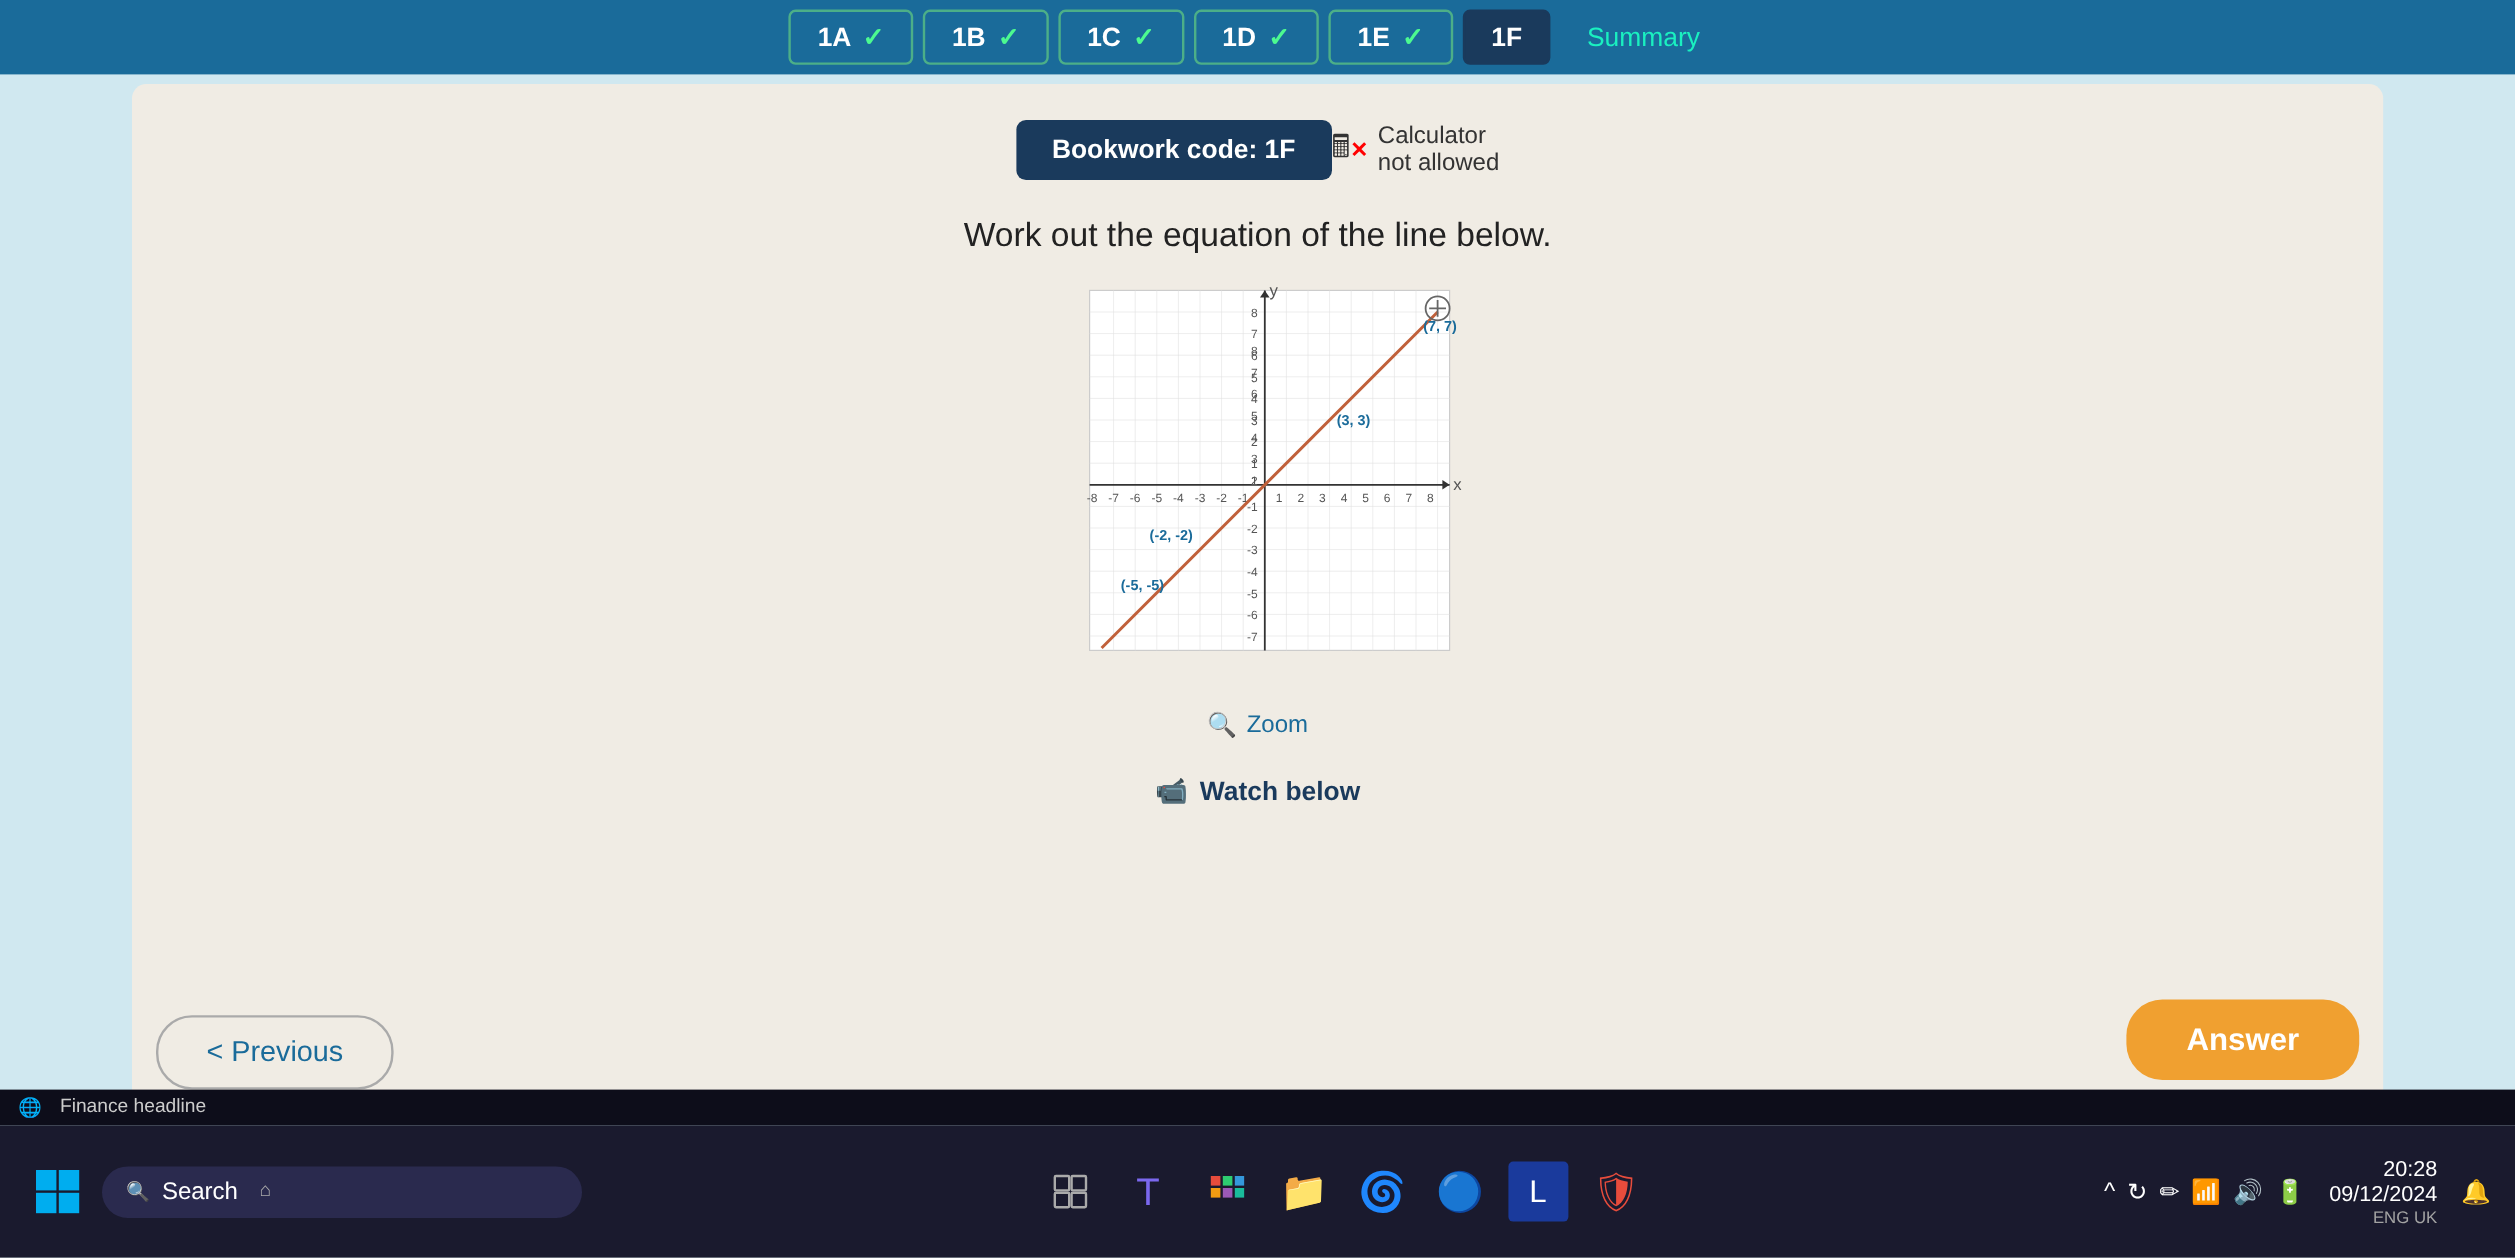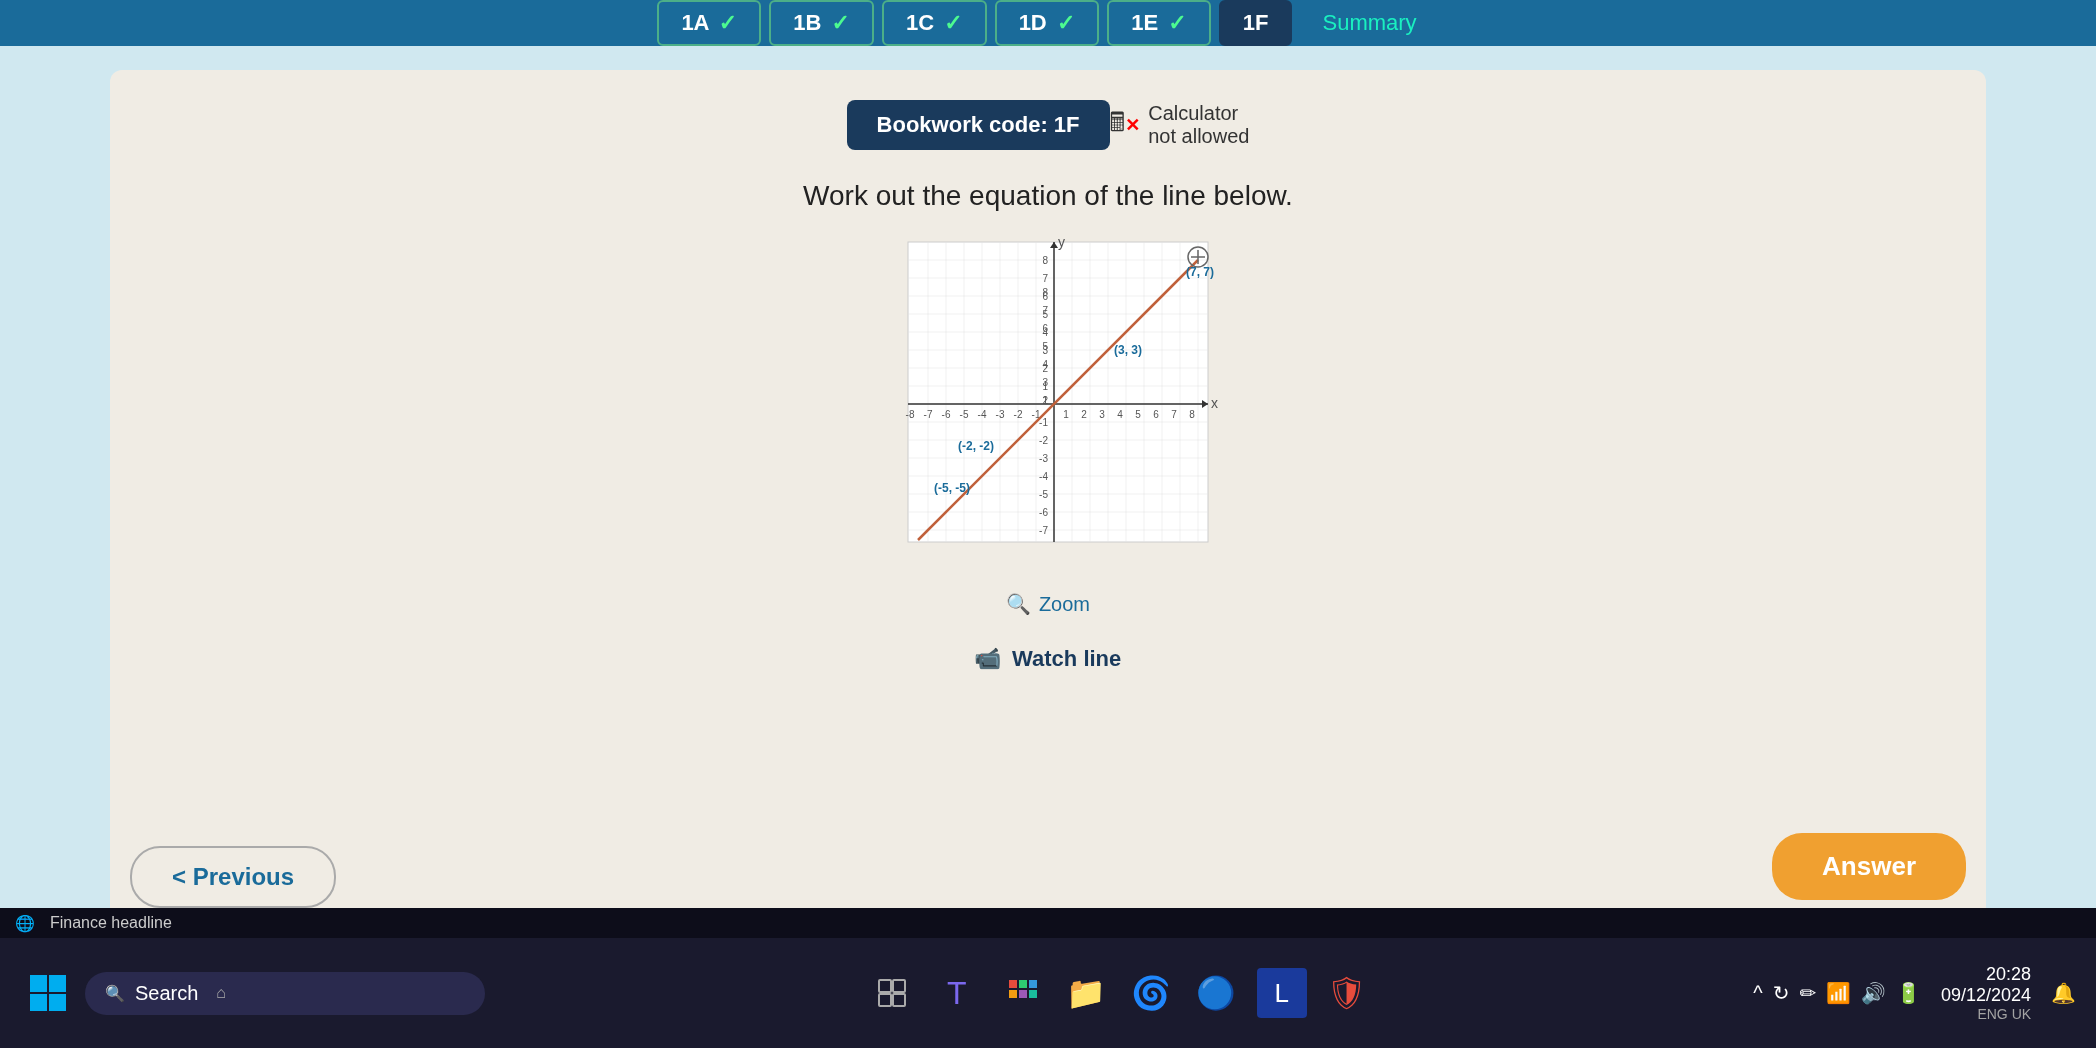--- a/index.html
+++ b/index.html
@@ -11,21 +11,21 @@
       overflow: hidden;
       position: relative;
     }
 
     
     .top-nav {
       position: absolute;
       top: 0;
       left: 0;
       right: 0;
-      height: 46px;
+      height: 62px;
       background: #1a6b9a;
       display: flex;
       align-items: center;
       justify-content: center;
       gap: 8px;
       z-index: 10;
     }
     .nav-tab {
       padding: 8px 22px;
       border-radius: 6px;
@@ -176,21 +176,20 @@
       background: #f0ece4;
       color: #1a6b9a;
       padding: 15px 40px;
       border-radius: 30px;
       font-size: 24px;
       cursor: pointer;
       border: 2px solid #aaa;
       display: flex;
       align-items: flex-end;
       gap: 8px;
-      font-weight: bold;
     }
 
     
     .taskbar {
       position: absolute;
       bottom: 0;
       left: 0;
       right: 0;
       height: 110px;
       background: #1a1a2e;
@@ -454,21 +453,21 @@
     </svg>
   </div>
 
   <button class="zoom-btn">
     <span>🔍</span>
     <span>Zoom</span>
   </button>
 
   <button class="watch-video-btn">
     <span>📹</span>
-    <span>Watch line</span>
+    <span>Watch below</span>
   </button>
 </div>
 
 <button class="previous-btn">
   <span>&lt; Previous</span>
 </button>
 
 <button class="answer-btn">
   <span>Answer</span>
 </button>

